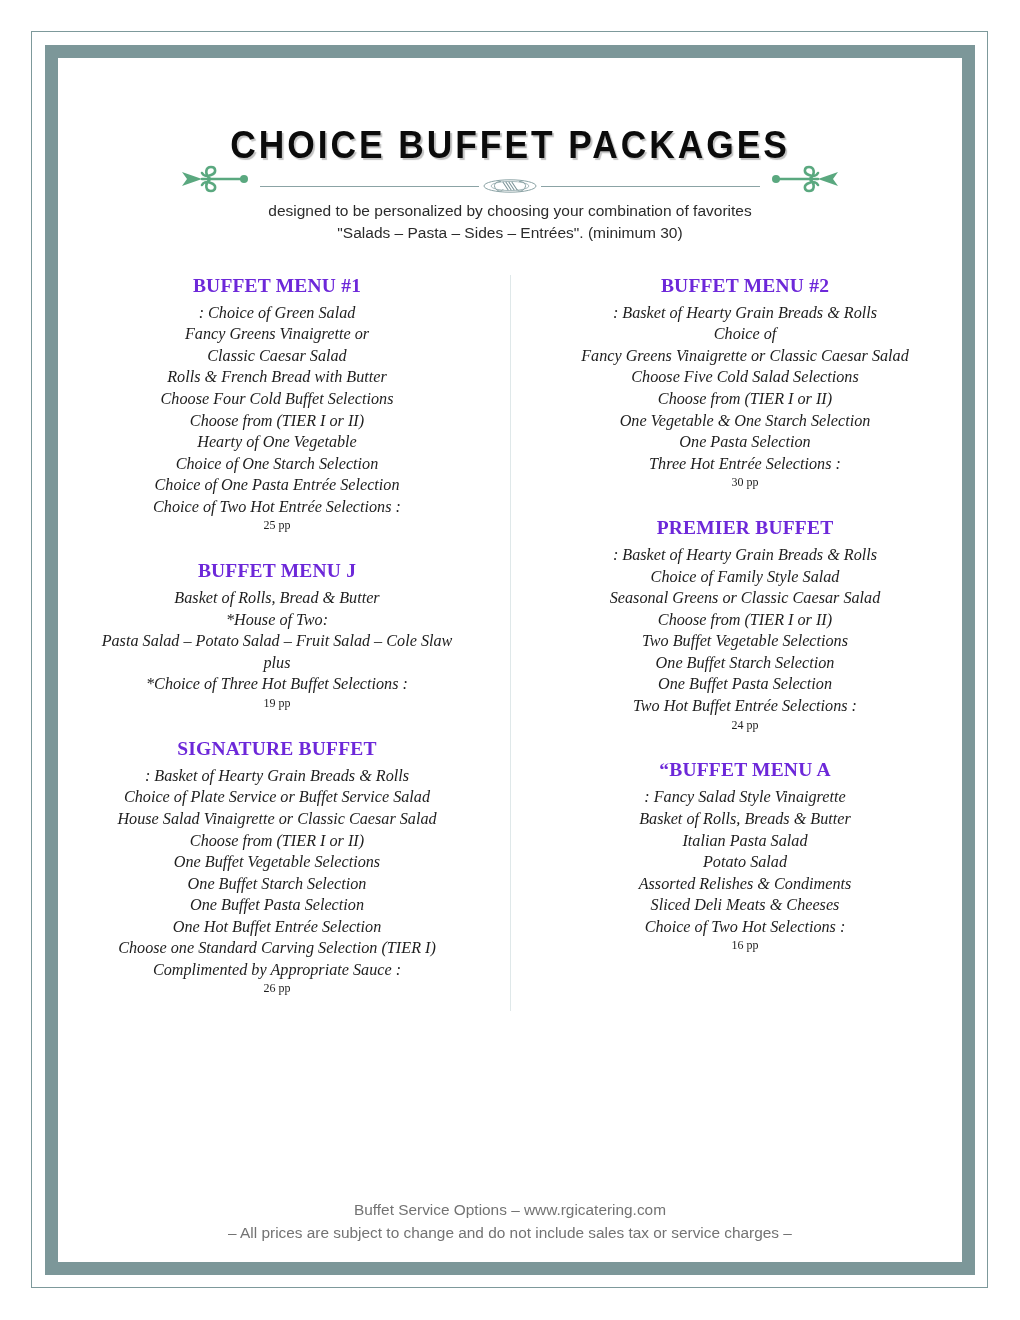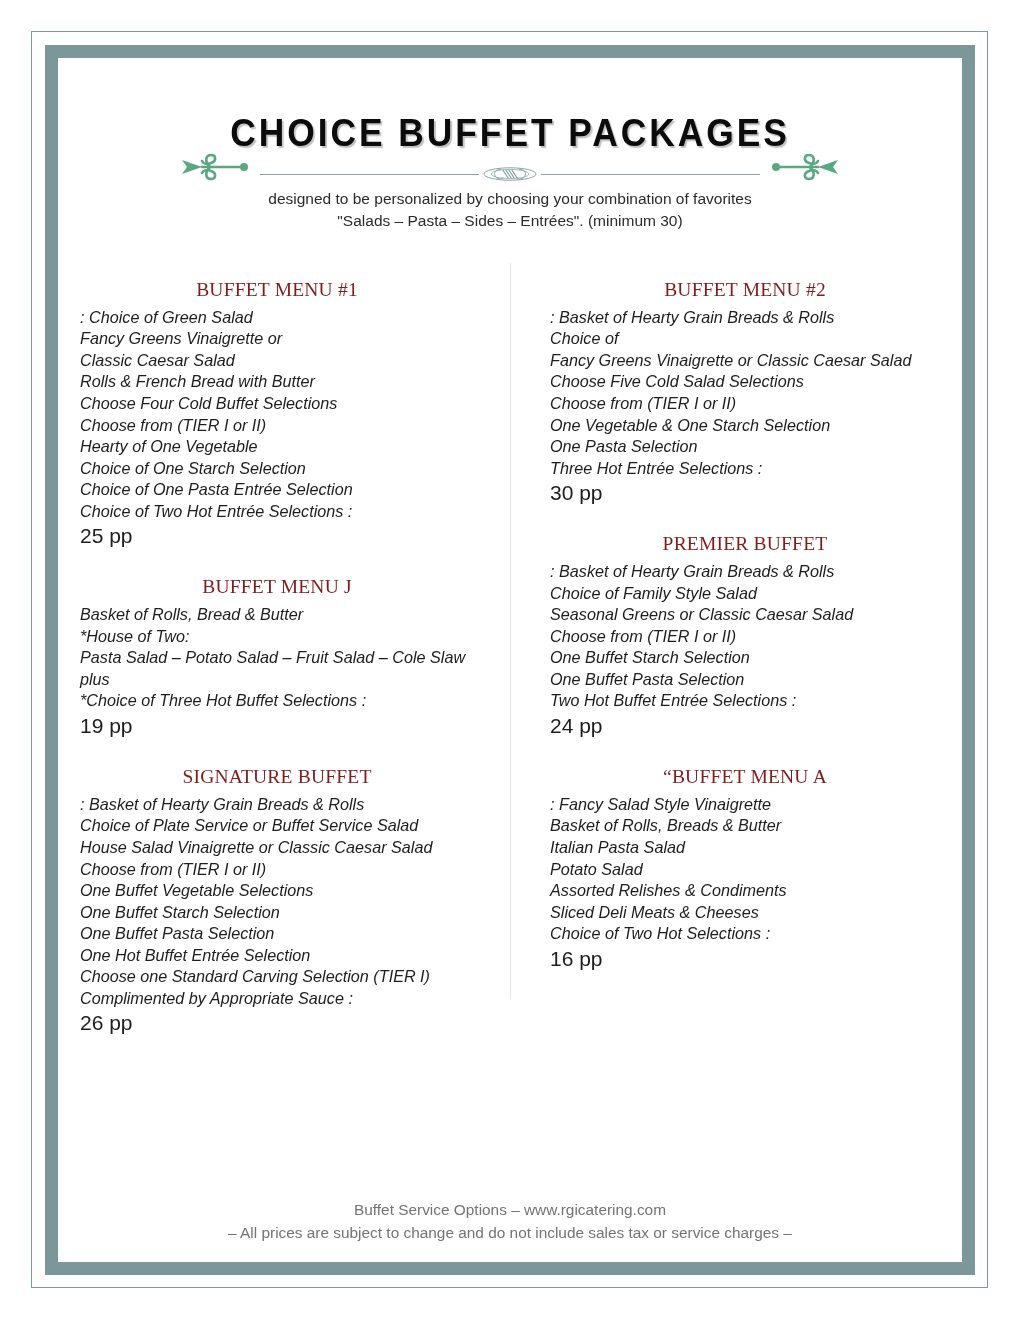--- a/index.html
+++ b/index.html
@@ -48,20 +48,21 @@
     width: 904px;
     height: 1204px;
     background: #ffffff;
   }
 
   
   .header {
     padding-top: 56px;
     text-align: center;
     position: relative;
+    margin-top: 12px;
   }
   .doc-title {
     font-family: "Liberation Sans", sans-serif;
     font-weight: bold;
     font-size: 38px;
     letter-spacing: 3.2px;
     color: #0b0b0b;
     margin: 0;
     line-height: 1.05;
     transform: scaleX(0.93);
@@ -129,39 +130,40 @@
     width: 1px;
     height: 736px;
     background: #dfe8e9;
   }
 
   .section { margin-bottom: 26px; }
   .section:last-child { margin-bottom: 0; }
 
   .section-title {
     font-family: "Liberation Serif", serif;
-    font-weight: normal;
+    font-weight: bold;
     font-size: 19.5px;
     text-align: center;
-    color: #7f1d1d;
-    margin: 16px 0 6px 0;
+    color: #6d28d9;
+    margin: 0 0 6px 0;
     letter-spacing: 0.2px;
   }
   .lines {
+    text-align: center;
     font-style: italic;
     font-size: 16.2px;
     line-height: 1.33;
     color: #1d1d1d;
-    font-family: Liberation Sans, sans-serif;
+    font-family: Liberation Serif, serif;
   }
   .line { display: block; }
   .price {
     display: block;
     font-style: normal;
-    font-size: 21px;
+    font-size: 12px;
     color: #1d1d1d;
   }
 
   
   .footer {
     position: absolute;
     left: 0;
     bottom: 18px;
     width: 100%;
     text-align: center;
@@ -299,20 +301,21 @@
               <span class="price">30 pp</span>
             </div>
           </div>
           <div class="section">
             <div class="section-title">PREMIER BUFFET</div>
             <div class="lines">
               <span class="line">: Basket of Hearty Grain Breads &amp; Rolls</span>
               <span class="line">Choice of Family Style Salad</span>
               <span class="line">Seasonal Greens or Classic Caesar Salad</span>
               <span class="line">Choose from (TIER I or II)</span>
+              <span class="line">Two Buffet Vegetable Selections</span>
               <span class="line">One Buffet Starch Selection</span>
               <span class="line">One Buffet Pasta Selection</span>
               <span class="line">Two Hot Buffet Entrée Selections :</span>
               <span class="price">24 pp</span>
             </div>
           </div>
           <div class="section">
             <div class="section-title">“BUFFET MENU A</div>
             <div class="lines">
               <span class="line">: Fancy Salad Style Vinaigrette</span>

